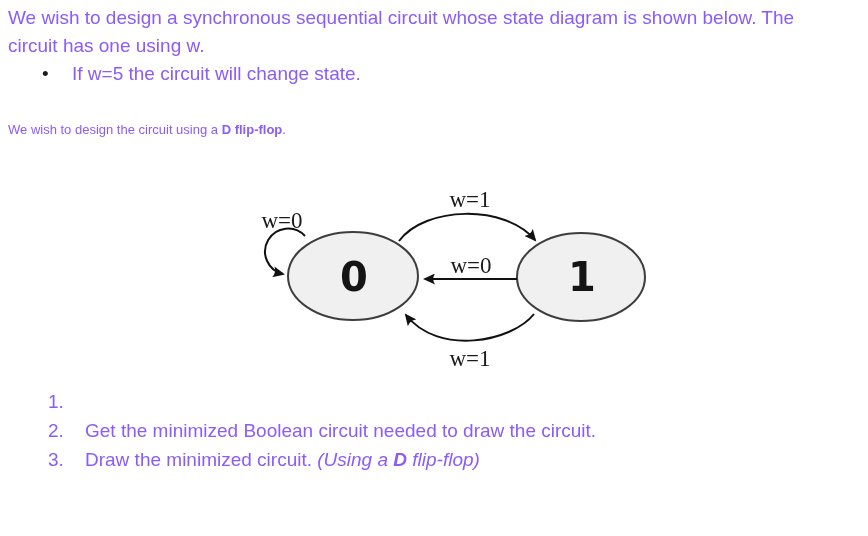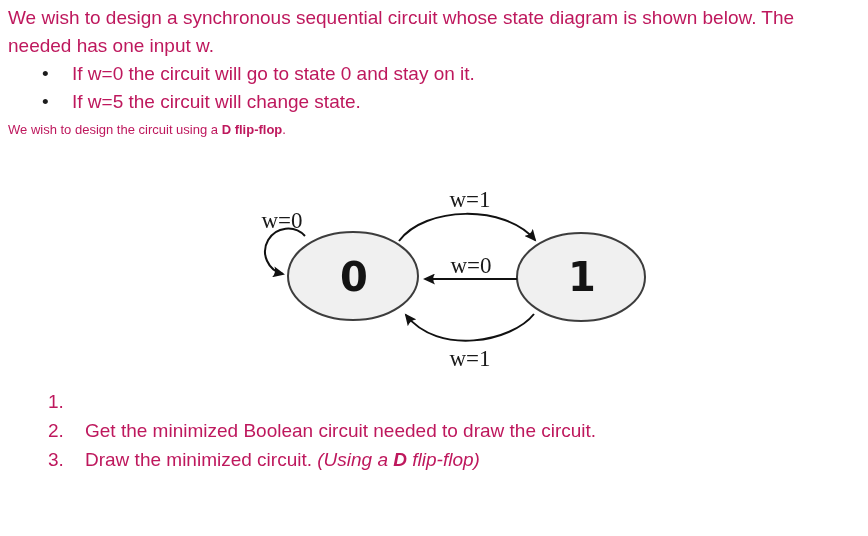--- a/index.html
+++ b/index.html
@@ -3,21 +3,21 @@
 <meta charset="utf-8">
 <style>
   * { margin: 0; padding: 0; box-sizing: border-box; }
   html, body { background: #ffffff; }
   .page {
     position: relative;
     width: 868px;
     height: 532px;
     background: #ffffff;
     font-family: "Liberation Sans", "DejaVu Sans", sans-serif;
-    color: #be185d;
+    color: #8b5cf6;
     overflow: hidden;
     border-radius: 32px;
   }
   .para {
     position: absolute;
     left: 8px;
     top: 4px;
     width: 856px;
     font-size: 19px;
     line-height: 28px;
@@ -86,24 +86,23 @@
     flex: 0 0 37px;
   }
   .task .it  { font-style: italic; }
   .task .bi  { font-style: italic; font-weight: bold; }
 </style>
 </head>
 <body>
 
 <div class="page">
 
-  <p class="para"><span>We wish to design a synchronous sequential circuit whose state diagram is shown below. The</span><br><span>needed has one input w.</span></p>
+  <p class="para"><span>We wish to design a synchronous sequential circuit whose state diagram is shown below. The</span><br><span>circuit has one using w.</span></p>
 
   <div class="bullets">
-    <div class="bullet">If w=0 the circuit will go to state 0 and stay on it.</div>
     <div class="bullet">If w=5 the circuit will change state.</div>
   </div>
 
   <p class="design-line"><span>We wish to design the circuit using a </span><b>D flip-flop</b><span>.</span></p>
 
   <svg class="diagram-svg" viewBox="230 165 440 215" xmlns="http://www.w3.org/2000/svg">
     <defs>
       <marker id="arrow" markerUnits="userSpaceOnUse" markerWidth="13" markerHeight="11" refX="10" refY="5.5" orient="auto">
         <path d="M 0 0 Q 3.5 5.5 0 11 L 12 5.5 z" fill="#111111"></path>
       </marker>

